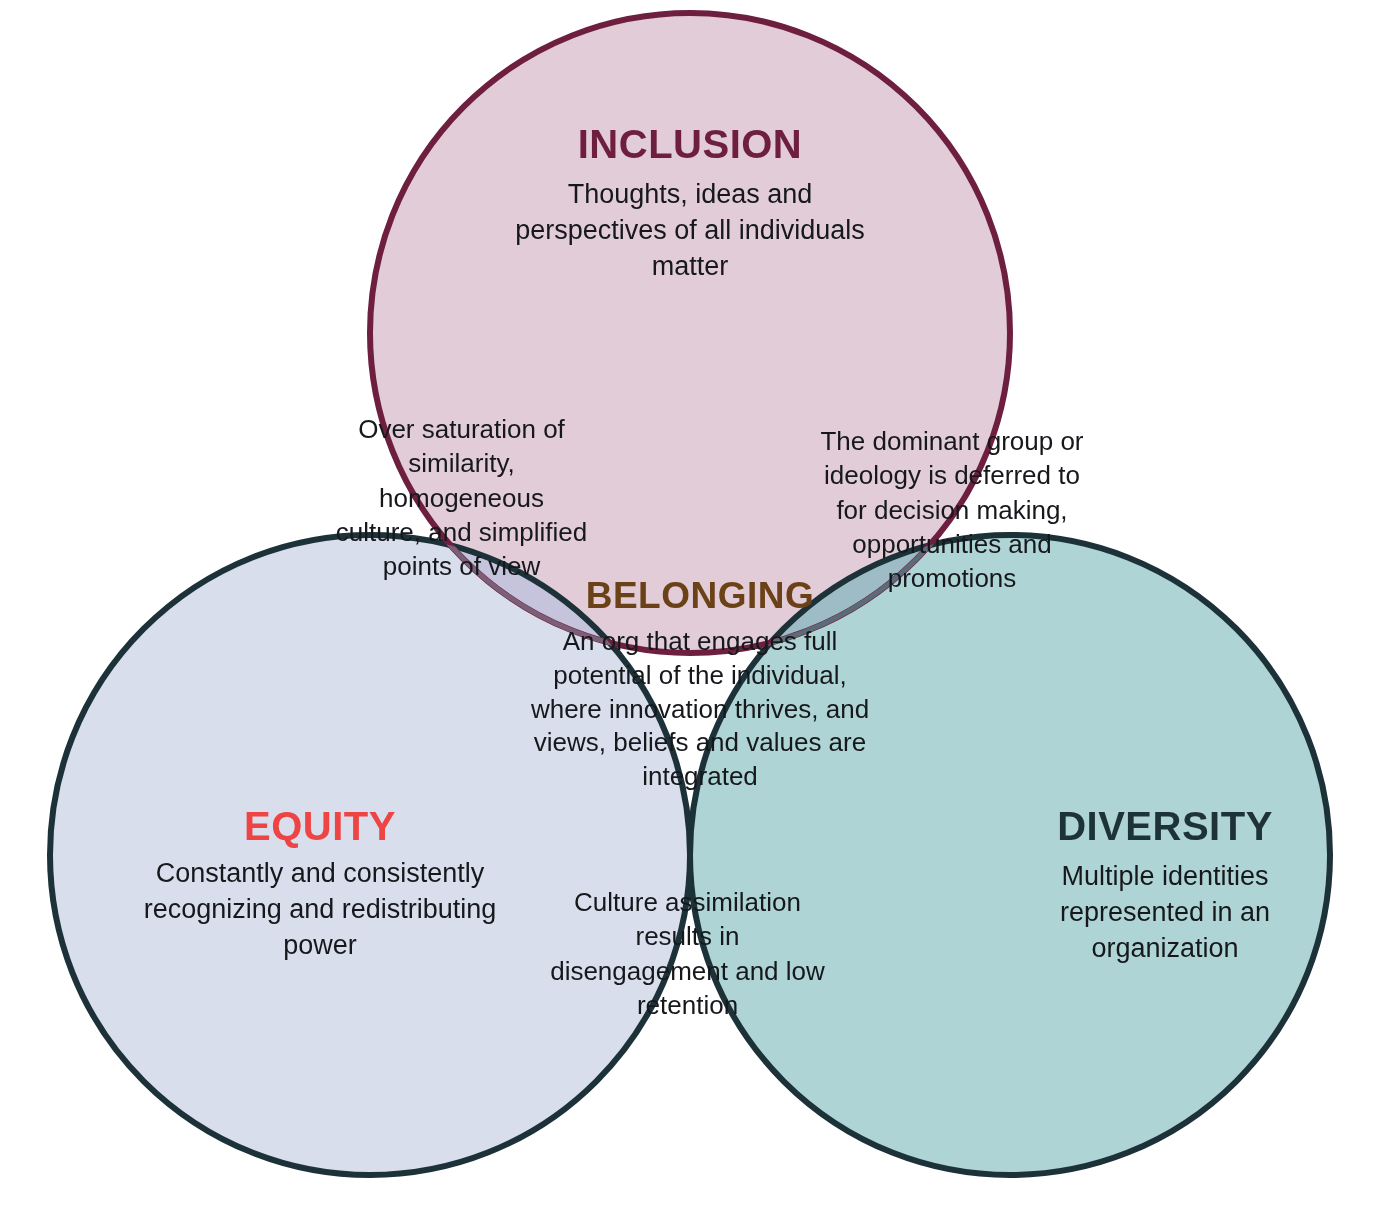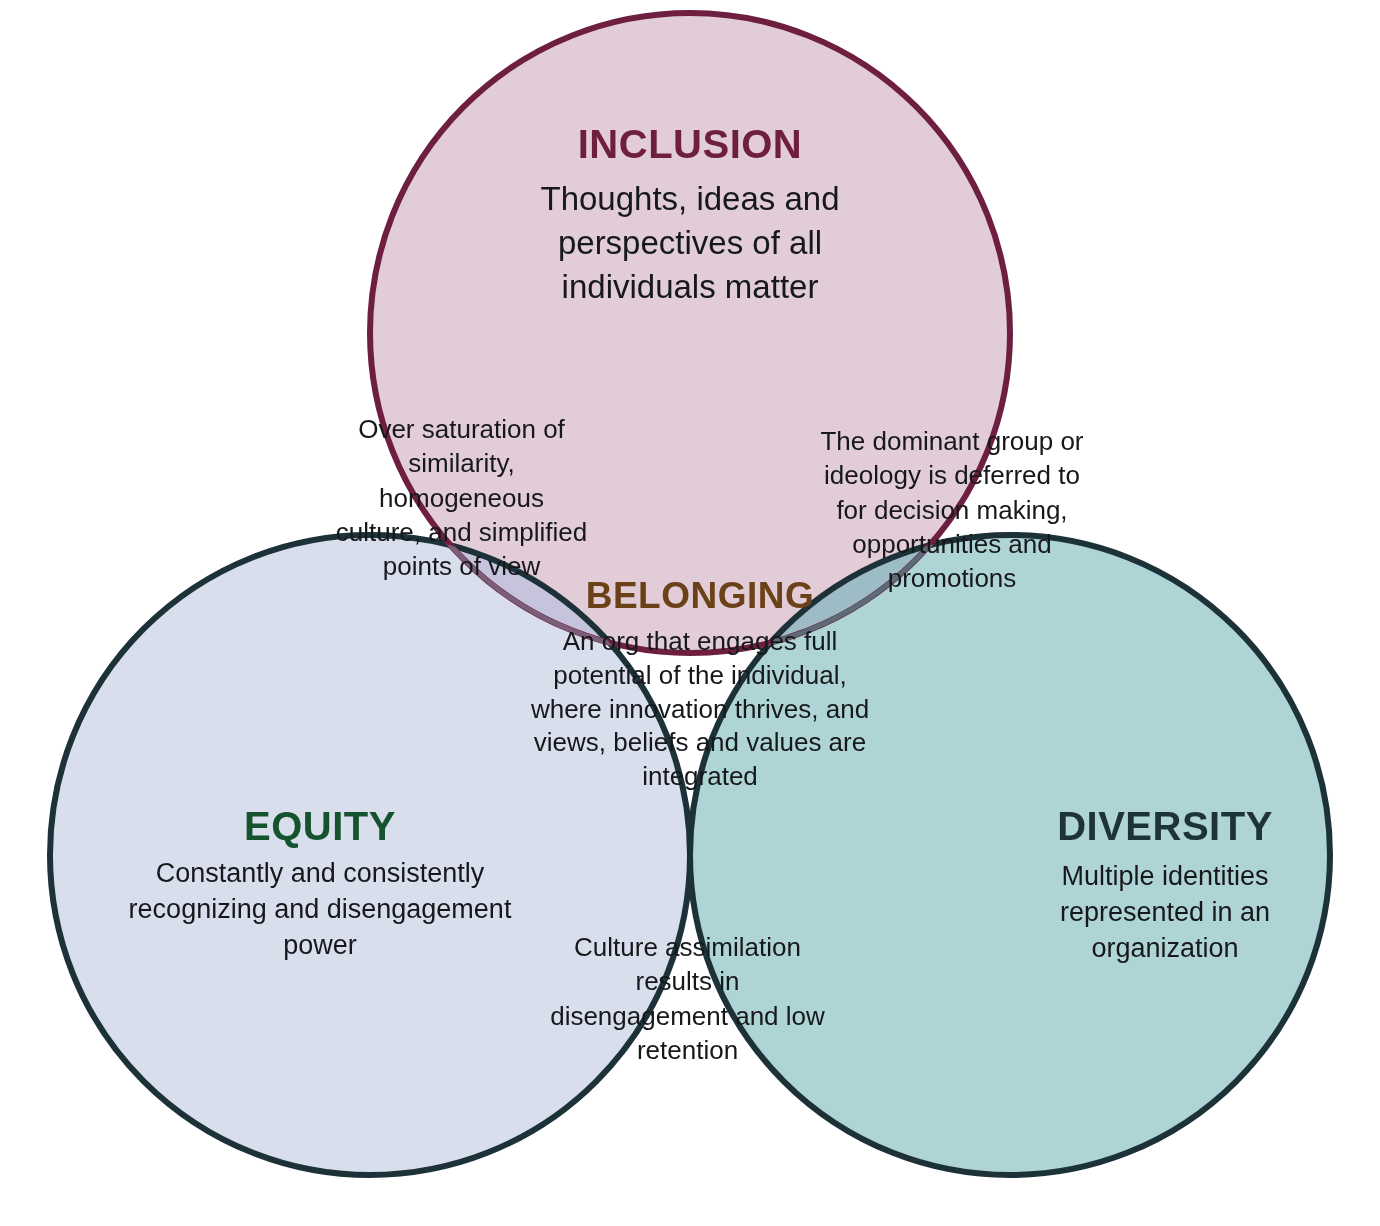--- a/index.html
+++ b/index.html
@@ -48,33 +48,33 @@
     left: 505px;
     top: 118px;
     width: 370px;
   }
   #label-inclusion .label-title {
     font-size: 40px;
     color: #6E1F3F;
     margin-bottom: 7px;
   }
   #label-inclusion .label-body {
-    font-size: 33px;
+    font-size: 27px;
     line-height: 1.33;
   }
 
   
   #label-equity {
     left: 110px;
     top: 800px;
     width: 420px;
   }
   #label-equity .label-title {
     font-size: 40px;
-    color: #14532d;
+    color: #ef4444;
   }
   #label-equity .label-body {
     font-size: 27px;
     line-height: 1.33;
   }
 
   
   #label-diversity {
     left: 1000px;
     top: 800px;
@@ -120,21 +120,21 @@
     width: 255px;
     margin-left: 36px;
   }
   #overlap-inclusion-diversity {
     left: 812px;
     top: 424px;
     width: 280px;
   }
   #overlap-equity-diversity {
     left: 545px;
-    top: 930px;
+    top: 885px;
     width: 285px;
   }
 </style>
 </head>
 <body>
 
 <div id="venn-stage">
 
   <svg id="venn-svg" viewBox="0 0 1380 1226">
     <defs>
@@ -181,21 +181,21 @@
     </g>
   </svg>
 
   <div class="label-block" id="label-inclusion">
     <span class="label-title">INCLUSION</span>
     <span class="label-body">Thoughts, ideas and perspectives of all individuals matter</span>
   </div>
 
   <div class="label-block" id="label-equity">
     <span class="label-title">EQUITY</span>
-    <span class="label-body">Constantly and consistently recognizing and disengagement power</span>
+    <span class="label-body">Constantly and consistently recognizing and redistributing power</span>
   </div>
 
   <div class="label-block" id="label-belonging">
     <span class="label-title">BELONGING</span>
     <span class="label-body">An org that engages full potential of the individual, where innovation thrives, and views, beliefs and values are integrated</span>
   </div>
 
   <div class="label-block" id="label-diversity">
     <span class="label-title">DIVERSITY</span>
     <span class="label-body">Multiple identities represented in an organization</span>

